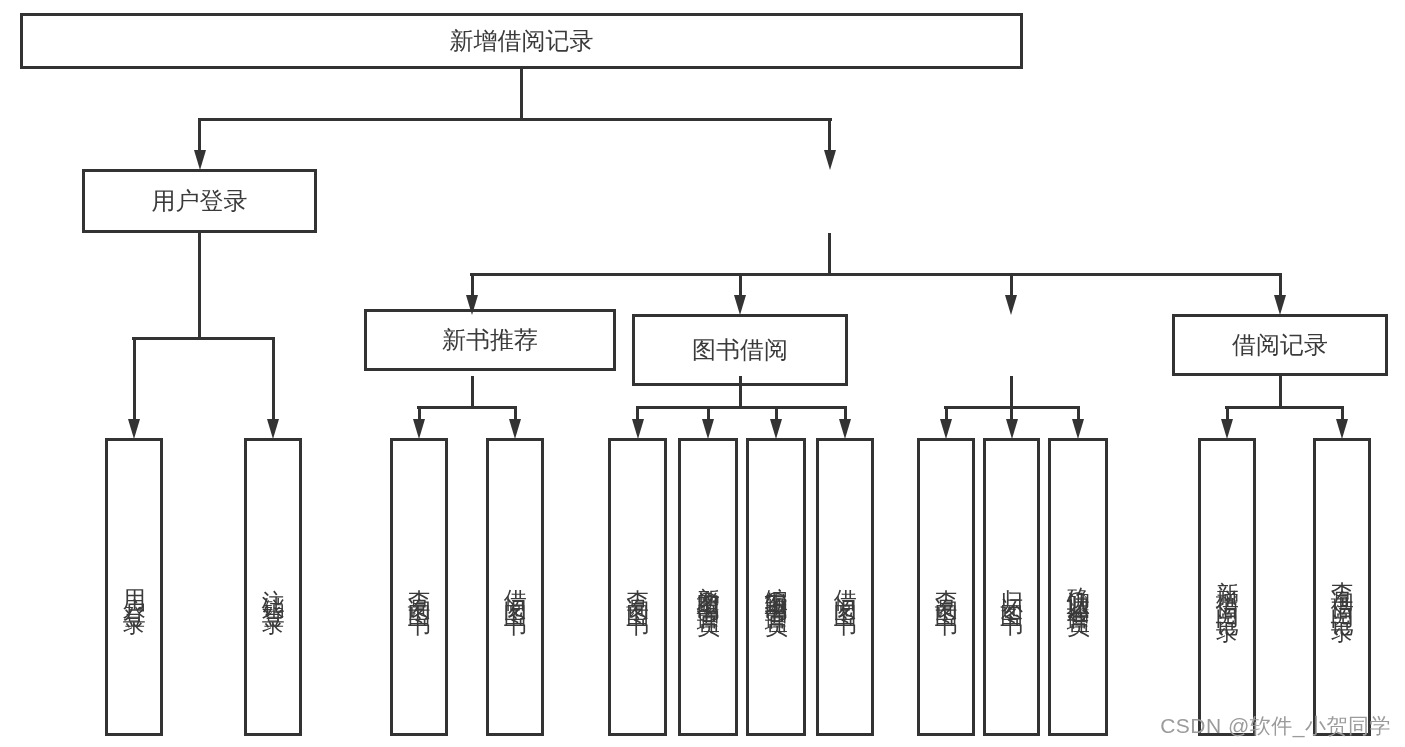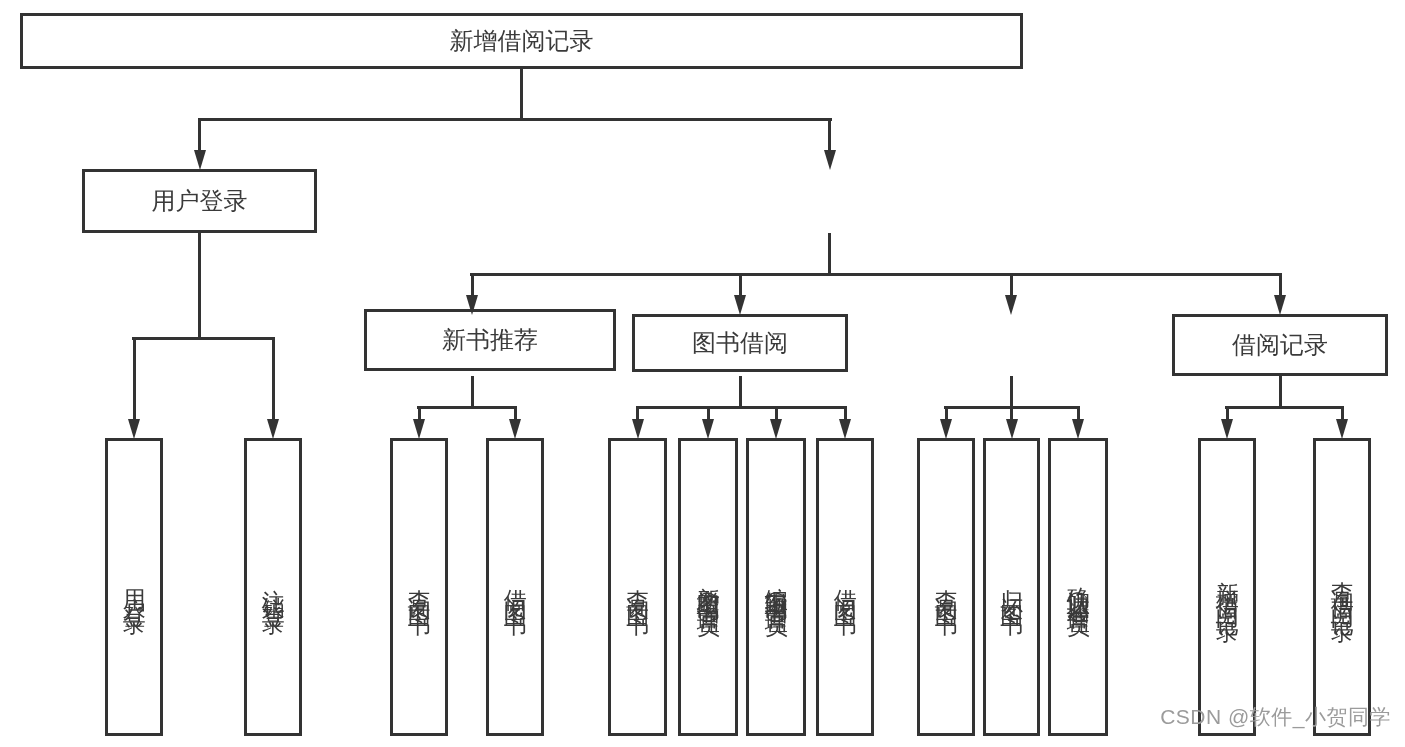--- a/index.html
+++ b/index.html
@@ -41,37 +41,37 @@
   .arrow {
     position: absolute;
     width: 0; height: 0;
     border-left: 6px solid transparent;
     border-right: 6px solid transparent;
     border-top: 20px solid var(--line, #333333);
   }
   .watermark {
     position: absolute;
     right: 14px;
-    bottom: 16px;
+    bottom: 7px;
     font-size: 21px;
     color: var(--wm, #9b9b9b);
     letter-spacing: 0.5px;
     z-index: 5;
     white-space: nowrap;
   }
 </style>
 </head>
 <body>
 
 <div class="canvas">
   <div class="watermark">CSDN @软件_小贺同学</div>
 <div class="node" style="left: 20px; top: 13px; width: 1003px; height: 56px;">新增借阅记录</div>
     <div class="node" style="left: 82px; top: 169px; width: 235px; height: 64px;">用户登录</div>
     <div class="node" style="left: 364px; top: 309px; width: 252px; height: 62px;">新书推荐</div>
-    <div class="node" style="left: 632px; top: 314px; width: 216px; height: 58px;">图书借阅</div>
+    <div class="node" style="left: 632px; top: 314px; width: 216px; height: 72px;">图书借阅</div>
     <div class="node" style="left: 1172px; top: 314px; width: 216px; height: 62px;">借阅记录</div>
     <div class="node vertical" style="left: 105px; top: 438px; width: 58px; height: 298px;">用户登录</div>
     <div class="node vertical" style="left: 244px; top: 438px; width: 58px; height: 298px;">注销登录</div>
     <div class="node vertical" style="left: 390px; top: 438px; width: 58px; height: 298px;">查询图书</div>
     <div class="node vertical" style="left: 486px; top: 438px; width: 58px; height: 298px;">借阅图书</div>
     <div class="node vertical" style="left: 608px; top: 438px; width: 59px; height: 298px;">查询图书</div>
     <div class="node vertical long" style="left: 678px; top: 438px; width: 60px; height: 298px;">新增图书（管理员）</div>
     <div class="node vertical long" style="left: 746px; top: 438px; width: 60px; height: 298px;">编辑图书（管理员）</div>
     <div class="node vertical" style="left: 816px; top: 438px; width: 58px; height: 298px;">借阅图书</div>
     <div class="node vertical" style="left: 917px; top: 438px; width: 58px; height: 298px;">查询图书</div>

